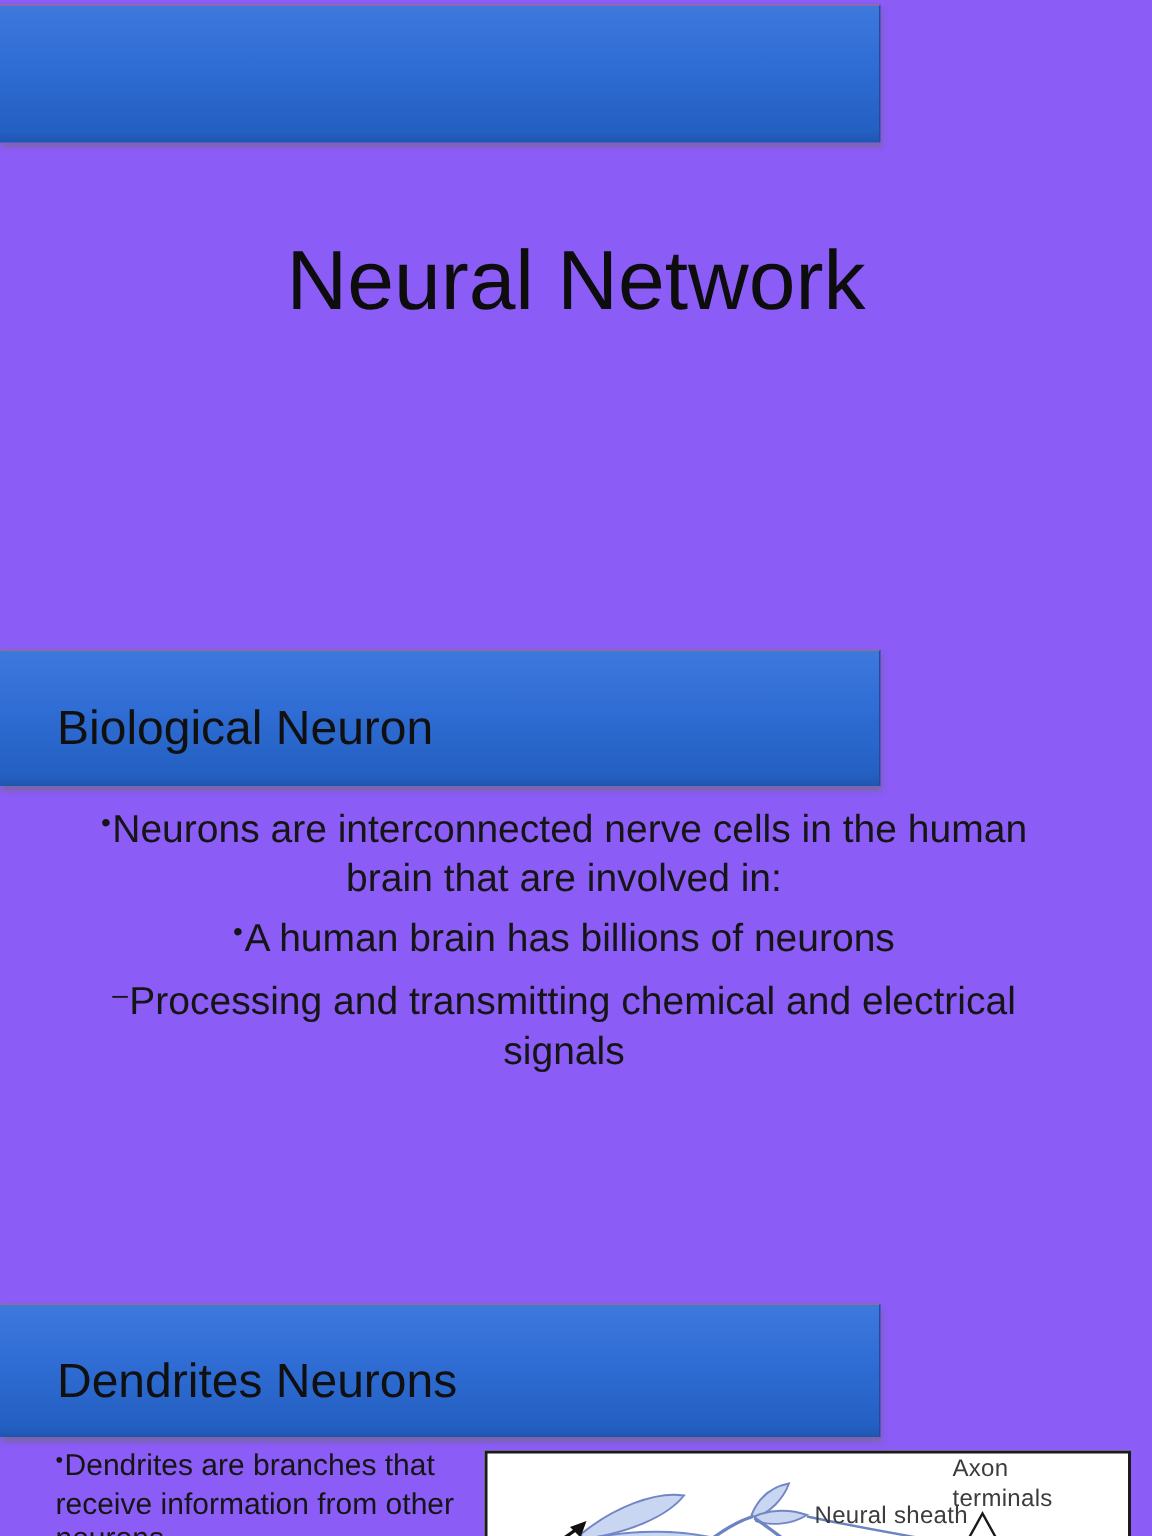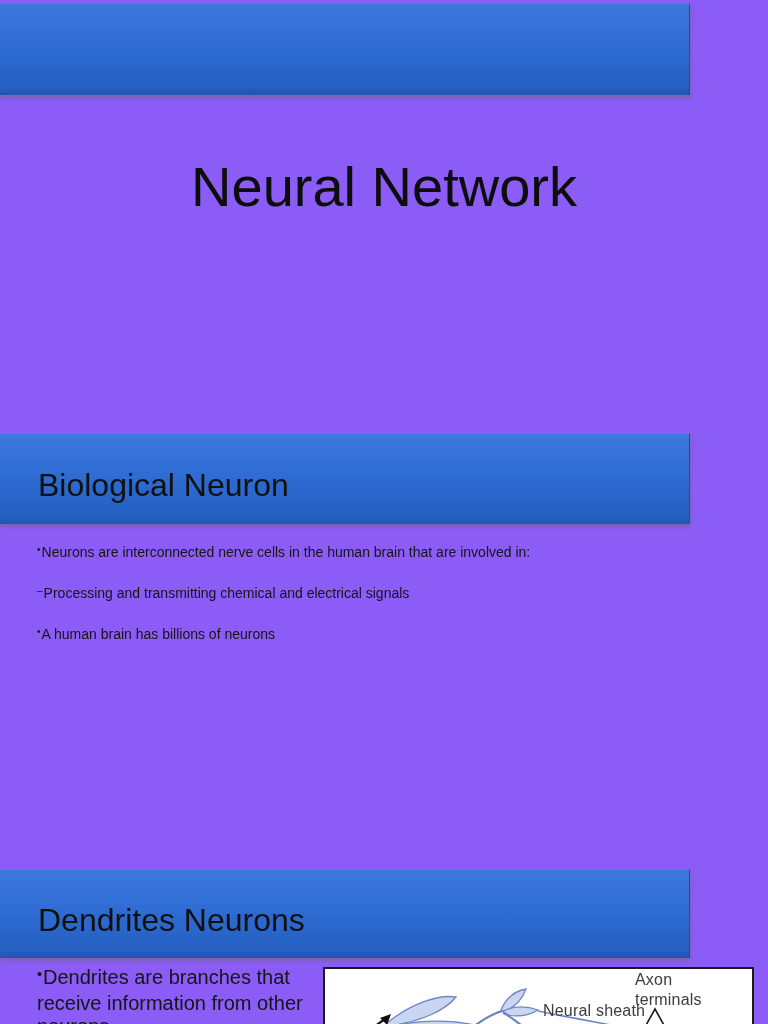--- a/index.html
+++ b/index.html
@@ -10,21 +10,21 @@
     background: #8b5cf6;
     overflow: hidden;
     font-family: "Liberation Sans", sans-serif;
     color: #161616;
   }
 
   
   .banner {
     position: absolute;
     left: 0;
-    width: 690px;
+    width: 587px;
     background: linear-gradient(180deg, #3d78dd 0%, #2f6cd3 45%, #2460c2 92%, #1e55b0 100%);
     border-top: 1px solid #8f6f97;
     border-right: 1px solid #27499c;
     box-shadow: 1px 3px 3px rgba(110,110,110,0.55);
     box-sizing: border-box;
   }
   .banner-label {
     position: absolute;
     left: 38px;
     font-size: 32px;
@@ -51,23 +51,24 @@
     line-height: 70px;
     color: #0d0d0d;
   }
 
   
   #slide2-body {
     position: absolute;
     left: 37px;
     top: 537px;
     width: 678px;
-    font-size: 14px;
+    font-size: 26px;
     line-height: 31px;
     color: #151515;
+    text-align: center;
   }
   #slide2-body .bullet { margin: 0 0 9px 0; }
 
   .marker {
     display: inline-block;
     font-size: 0.72em;
     transform: translateY(-0.35em);
     margin-right: 1px;
   }
 
@@ -111,22 +112,22 @@
 <div id="page">
 
   <div id="banner-1" class="banner"></div>
   <div id="slide1-title">Neural Network</div>
 
   <div id="banner-2" class="banner">
     <span class="banner-label">Biological Neuron</span>
   </div>
   <div id="slide2-body">
     <p class="bullet"><span class="marker">•</span><span>Neurons are interconnected nerve cells in the human brain that are involved in:</span></p>
+    <p class="bullet"><span class="marker">•</span><span>A human brain has billions of neurons</span></p>
     <p class="bullet"><span class="marker">–</span><span>Processing and transmitting chemical and electrical signals</span></p>
-    <p class="bullet"><span class="marker">•</span><span>A human brain has billions of neurons</span></p>
   </div>
 
   <div id="banner-3" class="banner">
     <span class="banner-label">Dendrites Neurons</span>
   </div>
   <div id="slide3-body">
     <p class="bullet"><span class="marker">•</span><span>Dendrites are branches that receive information from other neurons</span></p>
   </div>
 
   <div id="neuron-figure">

